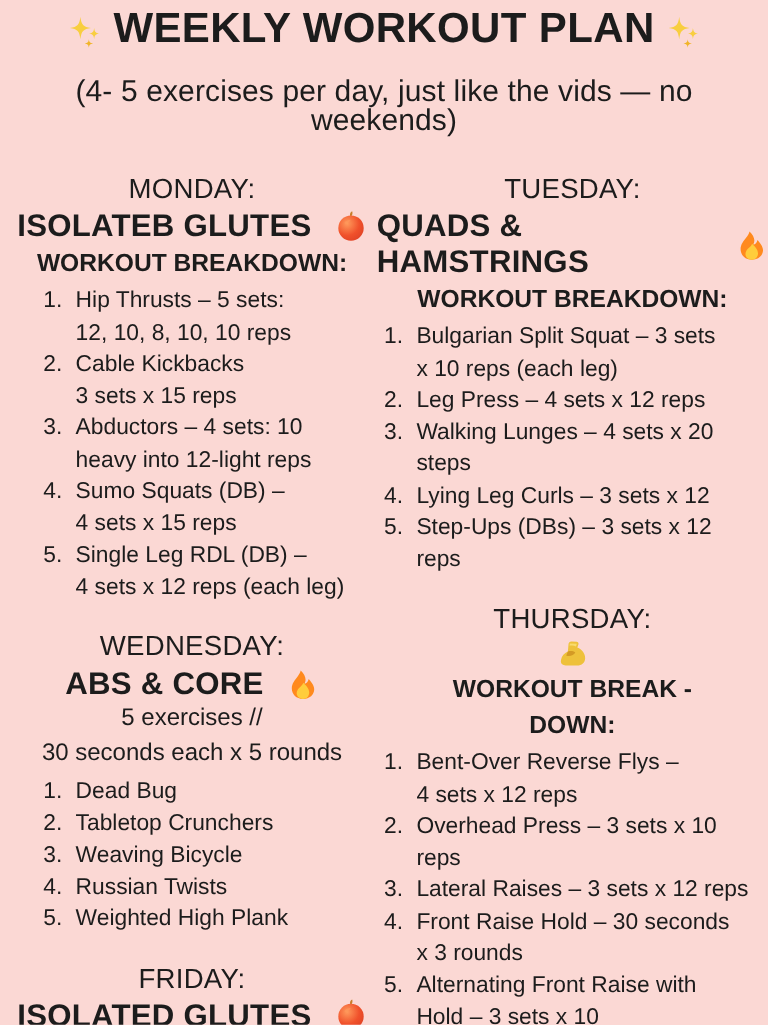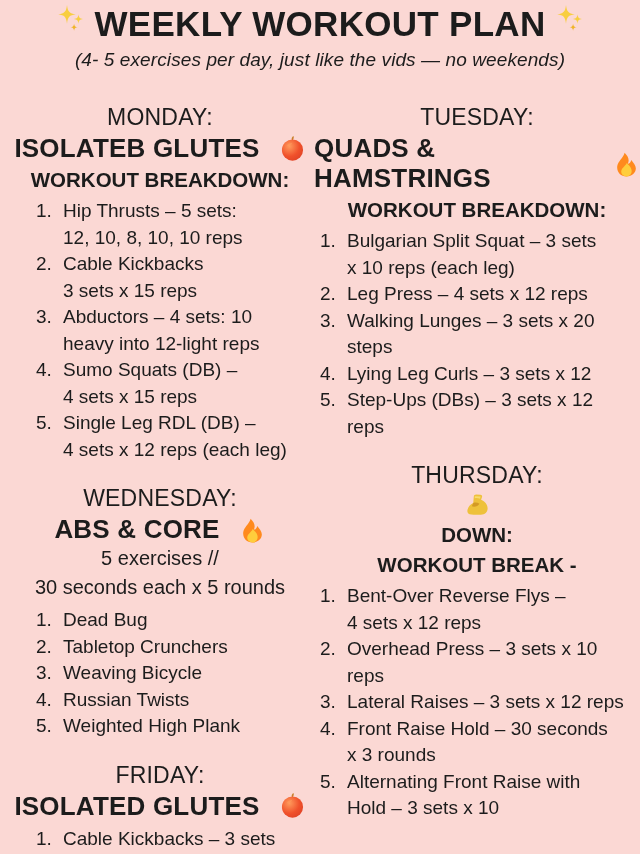--- a/index.html
+++ b/index.html
@@ -6,25 +6,25 @@
   body {
     width: 640px; height: 854px;
     background: #fbd8d4;
     color: #1c1c1c;
     font-family: "Liberation Sans", sans-serif;
     overflow: hidden;
     position: relative;
   }
   .header { text-align: center; padding-top: 3px; }
   .title-row {
-    display: flex; justify-content: center; align-items: flex-start; gap: 8px;
+    display: flex; justify-content: center; align-items: flex-end; gap: 8px;
     font-size: 35px; font-weight: 800; letter-spacing: 0.3px; line-height: 41px;
   }
   .subtitle {
-    font-style: italic; font-size: 19px; line-height: 24px; margin-top: 4px;
+    font-size: 25px; line-height: 24px; margin-top: 20px;
     letter-spacing: 0.1px; font-weight: 500;
   }
   .columns {
     display: grid; grid-template-columns: 292px 326px; gap: 8px;
     padding-left: 14px; margin-top: 31px;
   }
   .section + .section { margin-top: 21px; }
   .day { font-size: 23px; font-weight: 400; text-align: center; line-height: 28px; letter-spacing: 0.2px; }
   .sec-title {
     display: flex; justify-content: center; align-items: center; gap: 19px;
@@ -226,21 +226,21 @@
           </div>
           <div class="item">
             <span class="num">2.</span>
             <div class="txt">
               <div class="line">Leg Press – 4 sets x 12 reps</div>
             </div>
           </div>
           <div class="item">
             <span class="num">3.</span>
             <div class="txt">
-              <div class="line">Walking Lunges – 3 sets x 20</div>
+              <div class="line">Walking Lunges – 4 sets x 20</div>
               <div class="line">steps</div>
             </div>
           </div>
           <div class="item">
             <span class="num">4.</span>
             <div class="txt">
               <div class="line">Lying Leg Curls – 3 sets x 12</div>
             </div>
           </div>
           <div class="item">
@@ -256,22 +256,22 @@
         <div class="day">THURSDAY:</div>
         <div class="sec-title">
           <span class="icon sec-icon">
             <svg viewBox="0 0 24 24">
               <path d="M5 20.6 C3.4 20 2.7 18.6 3.1 16.8 C3.7 13.9 5.5 11.7 8.2 10.6 L8.7 5 C8.8 3.8 9.6 3.1 10.8 3.1 L14.6 3.3 C15.8 3.4 16.4 4.3 16 5.4 L15.2 7.7 C18.7 9.2 21 12.1 21 15.5 C21 18.7 18.5 21 15 21 L8.5 21 C7.1 21 5.9 20.9 5 20.6 Z" fill="#eec13b"></path>
               <path d="M8.2 10.6 C10.2 10 12.2 10.3 13.7 11.3 C12.8 12.9 11 13.9 8.9 13.9 C8.3 13.9 7.6 13.8 7 13.5 Z" fill="#d49a25"></path>
               <path d="M9.6 4.6 L14.8 4.9 L14.2 6.8 C12.6 6.1 11 6 9.5 6.4 Z" fill="#f9dc6e"></path>
             </svg>
           </span>
         </div>
+        <div class="breakdown">WORKOUT BREAK -</div>
         <div class="breakdown">DOWN:</div>
-        <div class="breakdown">WORKOUT BREAK -</div>
         <div class="list">
           <div class="item">
             <span class="num">1.</span>
             <div class="txt">
               <div class="line">Bent-Over Reverse Flys –</div>
               <div class="line">4 sets x 12 reps</div>
             </div>
           </div>
           <div class="item">
             <span class="num">2.</span>

